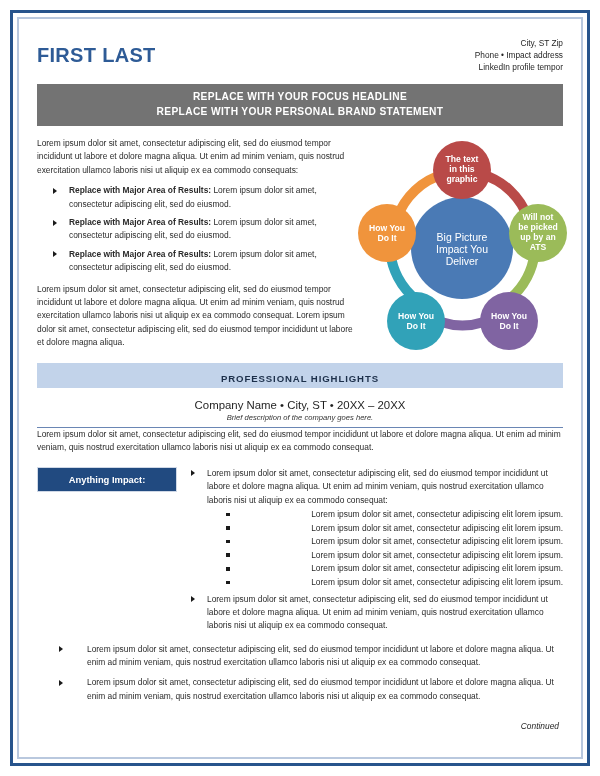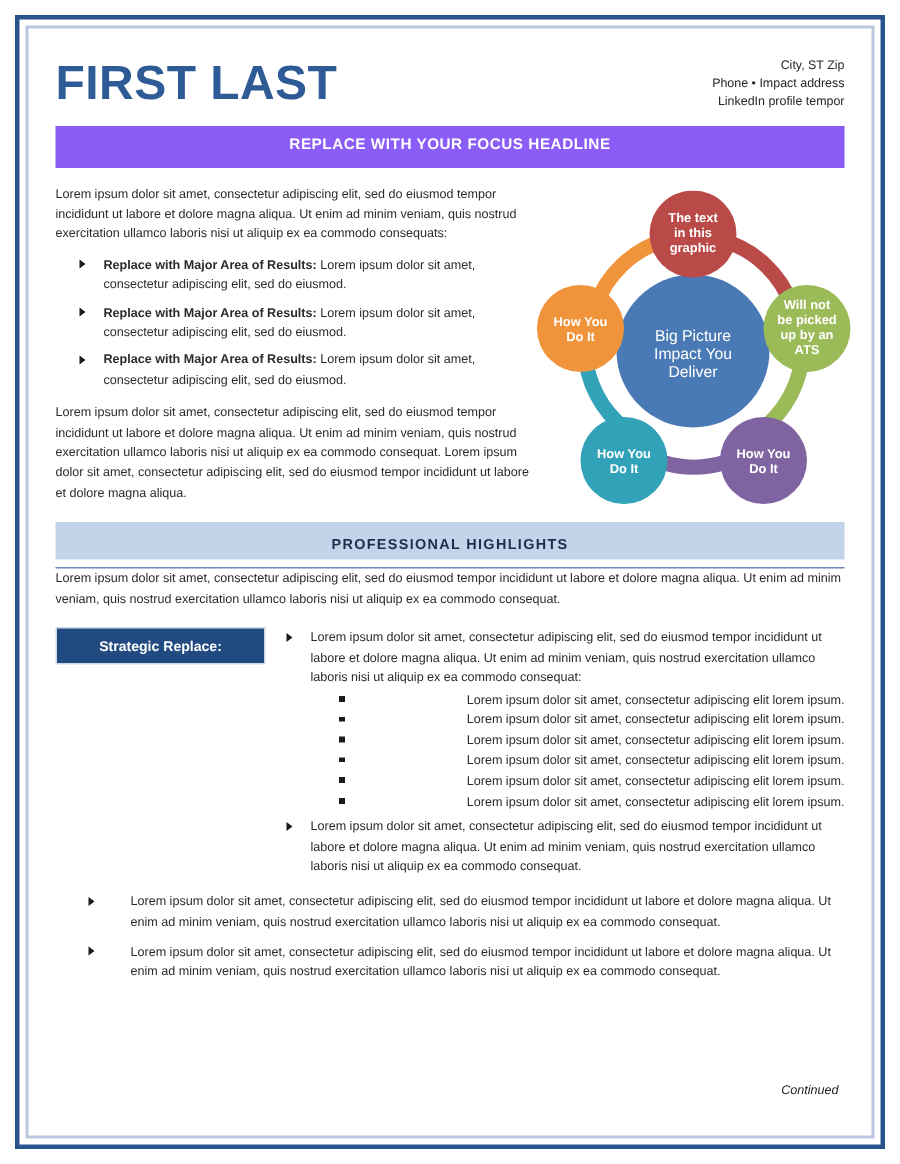--- a/index.html
+++ b/index.html
@@ -45,37 +45,37 @@
   }
 
   
   .header {
     display: flex;
     align-items: flex-start;
     justify-content: space-between;
     height: 48px;
   }
   .name {
-    font-size: 32px;
+    font-size: 20px;
     font-weight: bold;
     color: #2e5b96;
     letter-spacing: .3px;
     line-height: 44px;
   }
   .contact {
     text-align: right;
     font-size: 8.3px;
     line-height: 12.2px;
     color: #262626;
     padding-top: 4px;
   }
 
   
   .headline-band {
-    background: #8b5cf6;
+    background: #737373;
     color: #ffffff;
     text-align: center;
     padding: 6px 4px 7px 4px;
     margin-top: 3px;
   }
   .headline-band div {
     font-size: 10.2px;
     font-weight: bold;
     letter-spacing: .35px;
     line-height: 14.5px;
@@ -306,20 +306,21 @@
     <div class="name">FIRST LAST</div>
     <div class="contact">
       <div>City, ST Zip</div>
       <div>Phone • Impact address</div>
       <div>LinkedIn profile tempor</div>
     </div>
   </div>
 
   <div class="headline-band">
     <div>REPLACE WITH YOUR FOCUS HEADLINE</div>
+    <div>REPLACE WITH YOUR PERSONAL BRAND STATEMENT</div>
   </div>
 
   <div class="top-section">
     <div class="top-text">
       <p class="para tight">Lorem ipsum dolor sit amet, consectetur adipiscing elit, sed do eiusmod tempor incididunt ut labore et dolore magna aliqua. Ut enim ad minim veniam, quis nostrud exercitation ullamco laboris nisi ut aliquip ex ea commodo consequats:</p>
 
       <ul class="maj-list">
         <li>
           <span class="tri"></span>
           <b>Replace with Major Area of Results:</b><span> Lorem ipsum dolor sit amet, consectetur adipiscing elit, sed do eiusmod.</span>
@@ -376,27 +377,31 @@
         <text class="cyc-label" x="32" y="90" text-anchor="middle" font-size="8.6">How You</text>
         <text class="cyc-label" x="32" y="100" text-anchor="middle" font-size="8.6">Do It</text>
       </svg>
     </div>
   </div>
 
   <div class="section-band">
     <span>PROFESSIONAL HIGHLIGHTS</span>
   </div>
 
+  <div class="company-block">
+    <div class="company-line">Company Name • City, ST • 20XX – 20XX</div>
+    <div class="company-desc">Brief description of the company goes here.</div>
+  </div>
   <div class="rule"></div>
 
   <p class="wide-para">Lorem ipsum dolor sit amet, consectetur adipiscing elit, sed do eiusmod tempor incididunt ut labore et dolore magna aliqua. Ut enim ad minim veniam, quis nostrud exercitation ullamco laboris nisi ut aliquip ex ea commodo consequat.</p>
 
   <div class="impact-row">
     <div class="impact-box">
-      <div class="impact-head">Strategic Replace:</div>
+      <div class="impact-head">Anything Impact:</div>
     </div>
 
     <div class="impact-bullets">
       <ul class="lvl1">
         <li>
           <span class="tri"></span>
           <span>Lorem ipsum dolor sit amet, consectetur adipiscing elit, sed do eiusmod tempor incididunt ut labore et dolore magna aliqua. Ut enim ad minim veniam, quis nostrud exercitation ullamco laboris nisi ut aliquip ex ea commodo consequat:</span>
           <ul class="lvl2">
             <li><span class="sq"></span><span>Lorem ipsum dolor sit amet, consectetur adipiscing elit lorem ipsum.</span></li>
             <li><span class="sq"></span><span>Lorem ipsum dolor sit amet, consectetur adipiscing elit lorem ipsum.</span></li>

